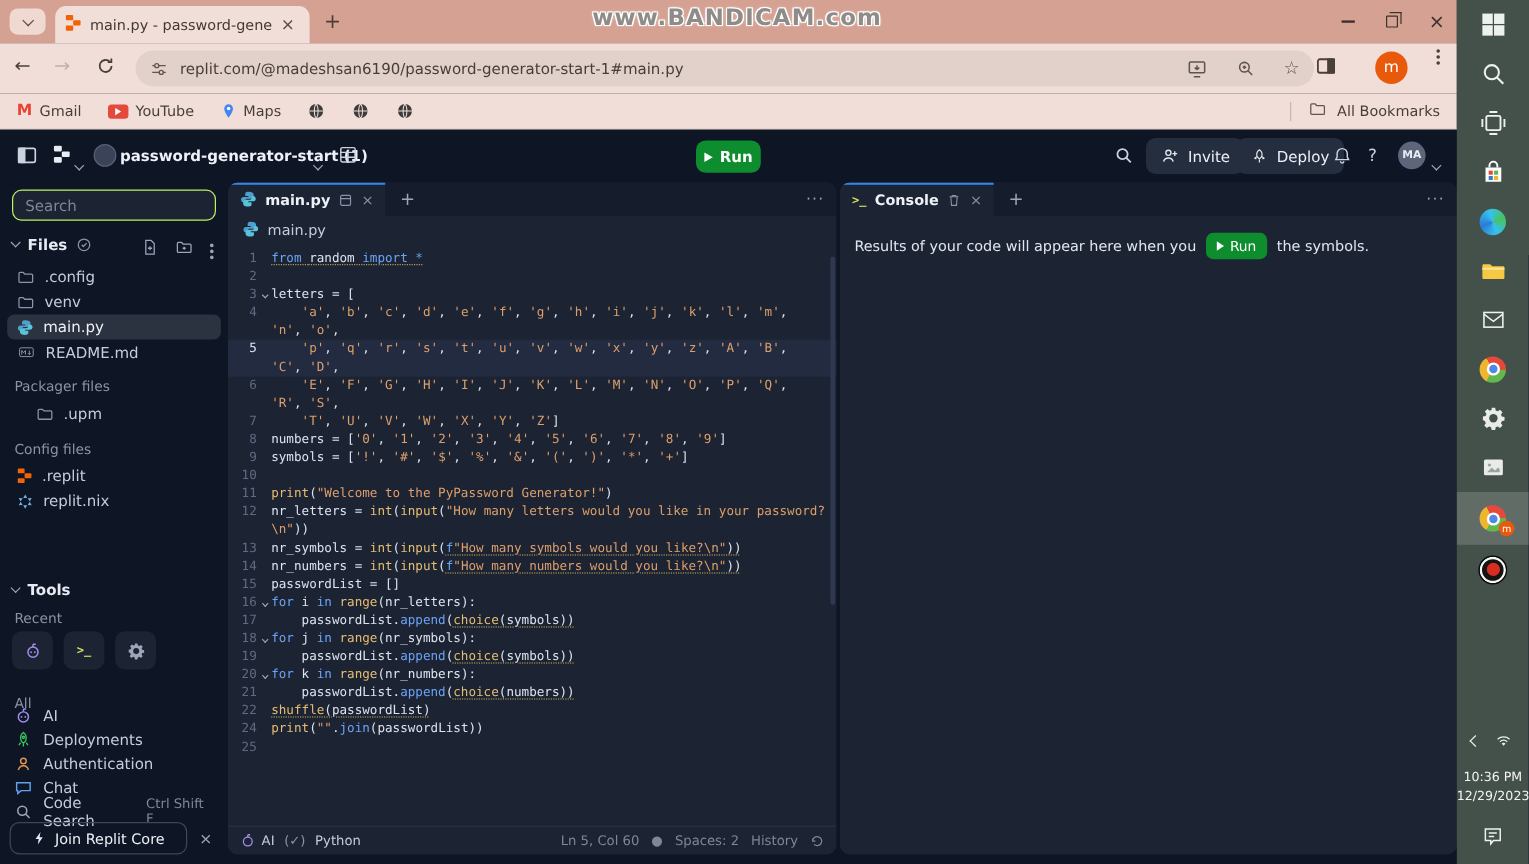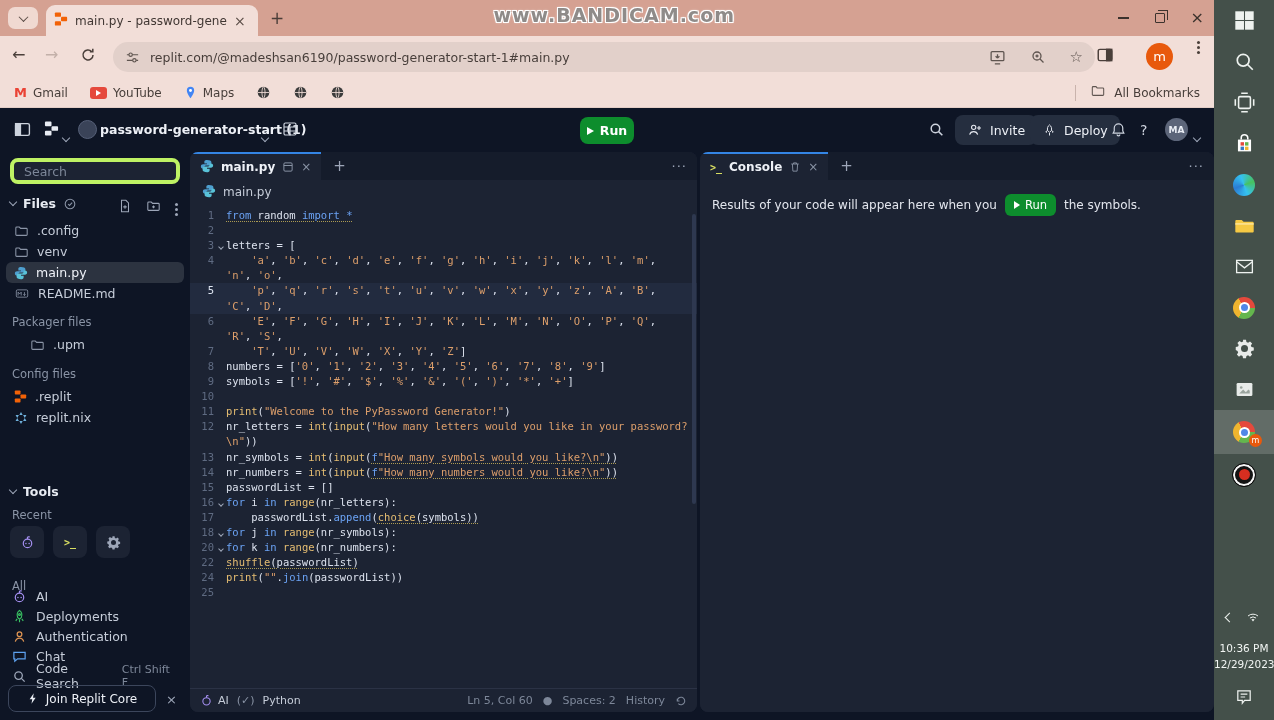--- a/index.html
+++ b/index.html
@@ -64,21 +64,21 @@
     display:flex; align-items:center; gap:7px; padding:0 12px; font-size:12.5px; color:#eef1f7; }
   .rname { position:absolute; left:100px; top:14px; font-size:12.5px; font-weight:bold; color:#eef1f7; }
   .ravatar { position:absolute; left:78px; top:12px; width:19px; height:19px; border-radius:50%;
     background:#3a4358; border:1px solid #566078; }
   .ma { position:absolute; left:1165px; top:10px; width:23px; height:23px; border-radius:50%; background:#5c6579;
     color:#e9edf4; font-size:9px; display:flex; align-items:center; justify-content:center; font-weight:bold; }
 
   .rbody { position:absolute; left:0; top:44px; right:0; bottom:0; }
   .sidebar { position:absolute; left:0; top:0; width:190px; bottom:0; }
   .srch { position:absolute; left:10px; top:6px; width:170px; height:26px; background:#1c2333;
-    border:4px solid #bef264; border-radius:8px; color:#f0abfc; font-size:12.5px; padding:0 10px;
+    border:1px solid #bef264; border-radius:8px; color:#f0abfc; font-size:12.5px; padding:0 10px;
     font-family:"DejaVu Sans",sans-serif; }
   .srch::placeholder { color:#7d8799; }
   .secthead { position:absolute; left:10px; display:flex; align-items:center; gap:7px;
     font-size:12.5px; font-weight:bold; color:#e7ebf2; }
   .schev { width:6px; height:6px; border-right:1.4px solid #9da6b8; border-bottom:1.4px solid #9da6b8;
     transform:rotate(45deg); display:inline-block; margin-top:-3px; }
   .headtools { position:absolute; right:12px; display:flex; gap:14px; color:#9da6b8; align-items:center; }
   .frow { display:flex; align-items:center; gap:8px; height:21px; padding:0 8px; margin:0 6px;
     font-size:12.5px; color:#c6cdd9; border-radius:6px; }
   .frow.sel { background:#2c3340; color:#eef1f7; }
@@ -615,23 +615,33 @@
                 <span class="gut">17</span>
                 <span class="foldc"></span>
                 <span class="ccode"><span class="tp">    passwordList.</span><span class="tk">append</span><span class="tp">(</span><span class="tf tu">choice</span><span class="tp tu">(symbols))</span></span>
               </div>
               <div class="crow">
                 <span class="gut">18</span>
                 <span class="foldc"><span class="schev"></span></span>
                 <span class="ccode"><span class="tk">for </span><span class="tp">j </span><span class="tk">in </span><span class="tf">range</span><span class="tp">(nr_symbols):</span></span>
               </div>
               <div class="crow">
+                <span class="gut">19</span>
+                <span class="foldc"></span>
+                <span class="ccode"><span class="tp">    passwordList.</span><span class="tk">append</span><span class="tp">(</span><span class="tf tu">choice</span><span class="tp tu">(symbols))</span></span>
+              </div>
+              <div class="crow">
                 <span class="gut">20</span>
                 <span class="foldc"><span class="schev"></span></span>
                 <span class="ccode"><span class="tk">for </span><span class="tp">k </span><span class="tk">in </span><span class="tf">range</span><span class="tp">(nr_numbers):</span></span>
+              </div>
+              <div class="crow">
+                <span class="gut">21</span>
+                <span class="foldc"></span>
+                <span class="ccode"><span class="tp">    passwordList.</span><span class="tk">append</span><span class="tp">(</span><span class="tf tu">choice</span><span class="tp tu">(numbers))</span></span>
               </div>
               <div class="crow">
                 <span class="gut">22</span>
                 <span class="foldc"></span>
                 <span class="ccode"><span class="tf tu">shuffle</span><span class="tp tu">(passwordList)</span></span>
               </div>
               <div class="crow">
                 <span class="gut">24</span>
                 <span class="foldc"></span>
                 <span class="ccode"><span class="tf">print</span><span class="tp">(</span><span class="ts">""</span><span class="tp">.</span><span class="tk">join</span><span class="tp">(passwordList))</span></span>

